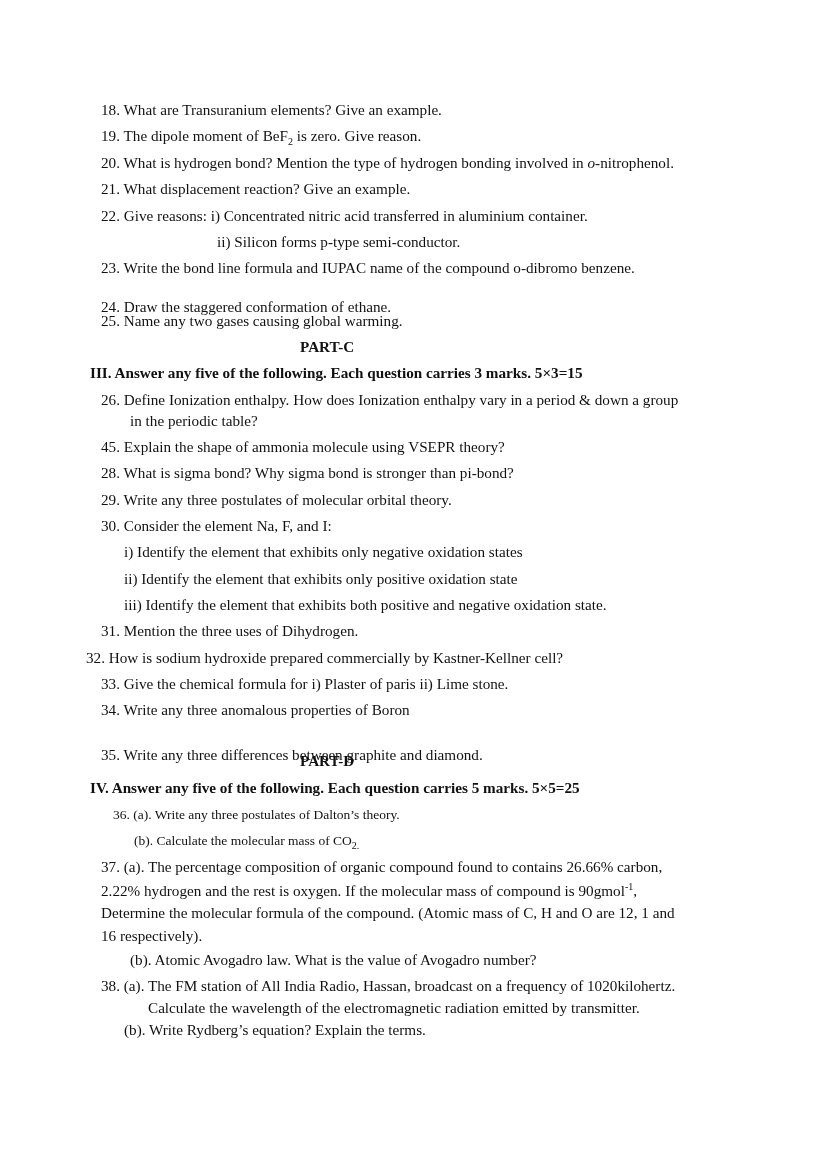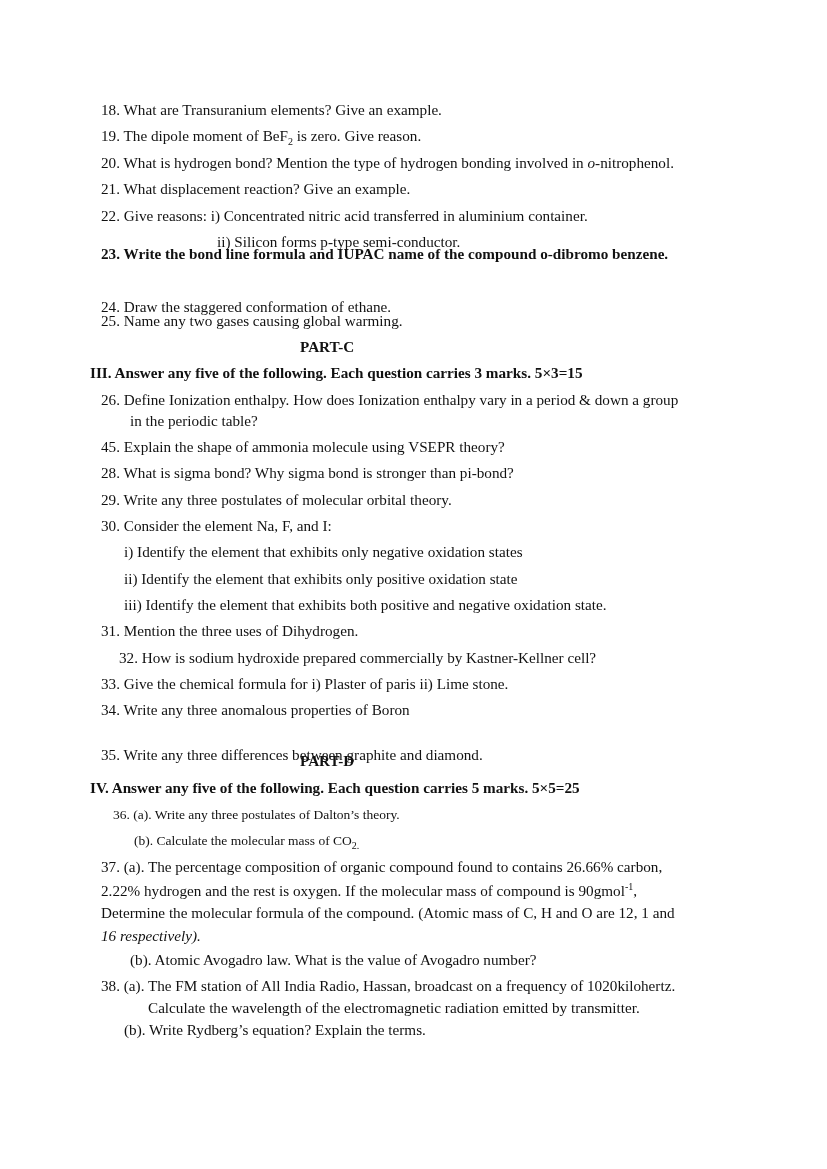--- a/index.html
+++ b/index.html
@@ -22,51 +22,51 @@
 
   <div class="line" style="left:101px;top:127px;"><span>19. The dipole moment of BeF</span><sub>2</sub><span> is zero. Give reason.</span></div>
 
   <div class="line" style="left:101px;top:154px;"><span>20. What is hydrogen bond? Mention the type of hydrogen bonding involved in </span><i>o</i><span>-nitrophenol.</span></div>
 
   <div class="line" style="left:101px;top:180px;">21. What displacement reaction? Give an example.</div>
 
   <div class="line" style="left:101px;top:207px;">22. Give reasons: i) Concentrated nitric acid transferred in aluminium container.</div>
   <div class="line" style="left:217px;top:233px;">ii) Silicon forms p-type semi-conductor.</div>
 
-  <div class="line" style="left:101px;top:245px;font-weight:bold;">23. Write the bond line formula and IUPAC name of the compound o-dibromo benzene.</div>
+  <div class="line" style="left:101px;top:259px;">23. Write the bond line formula and IUPAC name of the compound o-dibromo benzene.</div>
   <div class="line" style="left:101px;top:298px;">24. Draw the staggered conformation of ethane.</div>
   <div class="line" style="left:101px;top:312px;">25. Name any two gases causing global warming.</div>
 
   <div class="line bold" style="left:300px;top:338px;">PART-C</div>
   <div class="line bold" style="left:90px;top:364px;">III. Answer any five of the following. Each question carries 3 marks.  5×3=15</div>
 
   <div class="line" style="left:101px;top:391px;">26. Define Ionization enthalpy. How does Ionization enthalpy vary in a period &amp; down a group</div>
   <div class="line" style="left:130px;top:412px;">in the periodic table?</div>
   <div class="line" style="left:101px;top:438px;">45. Explain the shape of ammonia molecule using VSEPR theory?</div>
   <div class="line" style="left:101px;top:464px;">28. What is sigma bond? Why sigma bond is stronger than pi-bond?</div>
   <div class="line" style="left:101px;top:491px;">29. Write any three postulates of molecular orbital theory.</div>
   <div class="line" style="left:101px;top:517px;">30. Consider the element Na, F, and I:</div>
   <div class="line" style="left:124px;top:543px;">i) Identify the element that exhibits only negative oxidation states</div>
   <div class="line" style="left:124px;top:570px;">ii) Identify the element that exhibits only positive oxidation state</div>
   <div class="line" style="left:124px;top:596px;">iii) Identify the element that exhibits both positive and negative oxidation state.</div>
   <div class="line" style="left:101px;top:622px;">31. Mention the three uses of Dihydrogen.</div>
-  <div class="line" style="left:119px;top:649px;">32. How is sodium hydroxide prepared commercially by Kastner-Kellner cell?</div>
+  <div class="line" style="left:86px;top:649px;">32. How is sodium hydroxide prepared commercially by Kastner-Kellner cell?</div>
   <div class="line" style="left:101px;top:675px;">33. Give the chemical formula for i) Plaster of paris ii) Lime stone.</div>
   <div class="line" style="left:101px;top:701px;">34. Write any three anomalous properties of Boron</div>
   <div class="line" style="left:101px;top:728px;margin-top:18px;">35. Write any three differences between graphite and diamond.</div>
 
   <div class="line bold" style="left:300px;top:752px;">PART-D</div>
   <div class="line bold" style="left:90px;top:779px;">IV. Answer any five of the following. Each question carries 5 marks.  5×5=25</div>
 
   <div class="line sm" style="left:101px;top:806px;margin-left:12px;">36. (a).  Write any three postulates of Dalton’s theory.</div>
   <div class="line sm" style="left:126px;top:832px;margin-left:8px;"><span>(b). Calculate the molecular mass of CO</span><sub>2.</sub></div>
 
   <div class="line" style="left:101px;top:858px;">37. (a). The percentage composition of organic compound found to contains 26.66% carbon,</div>
   <div class="line" style="left:101px;top:882px;"><span>2.22% hydrogen and the rest is oxygen. If the molecular mass of compound is 90gmol</span><sup>-1</sup><span>,</span></div>
   <div class="line" style="left:101px;top:904px;">Determine the molecular formula of the compound.  (Atomic mass of C, H and O are 12, 1 and</div>
-  <div class="line" style="left:101px;top:927px;font-style:italic;">16 respectively).</div>
+  <div class="line" style="left:101px;top:927px;">16 respectively).</div>
   <div class="line" style="left:130px;top:951px;">(b). Atomic Avogadro law. What is the value of Avogadro number?</div>
 
   <div class="line" style="left:101px;top:977px;">38. (a). The FM station of All India Radio, Hassan, broadcast on a frequency of 1020kilohertz.</div>
   <div class="line" style="left:136px;top:999px;margin-left:12px;">Calculate the wavelength of the electromagnetic radiation emitted by transmitter.</div>
   <div class="line" style="left:124px;top:1021px;">(b). Write Rydberg’s equation? Explain the terms.</div>
 
 </div>
 
 </body></html>

